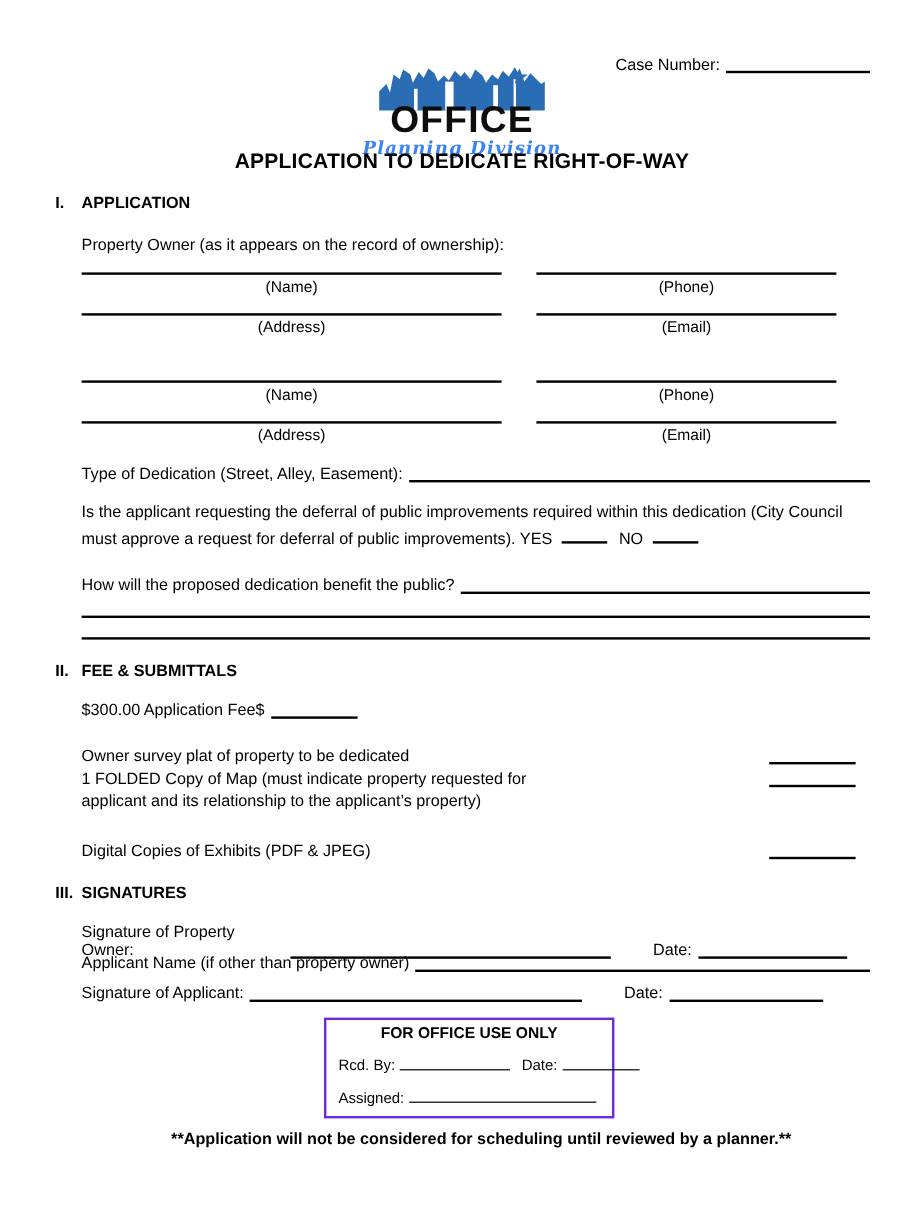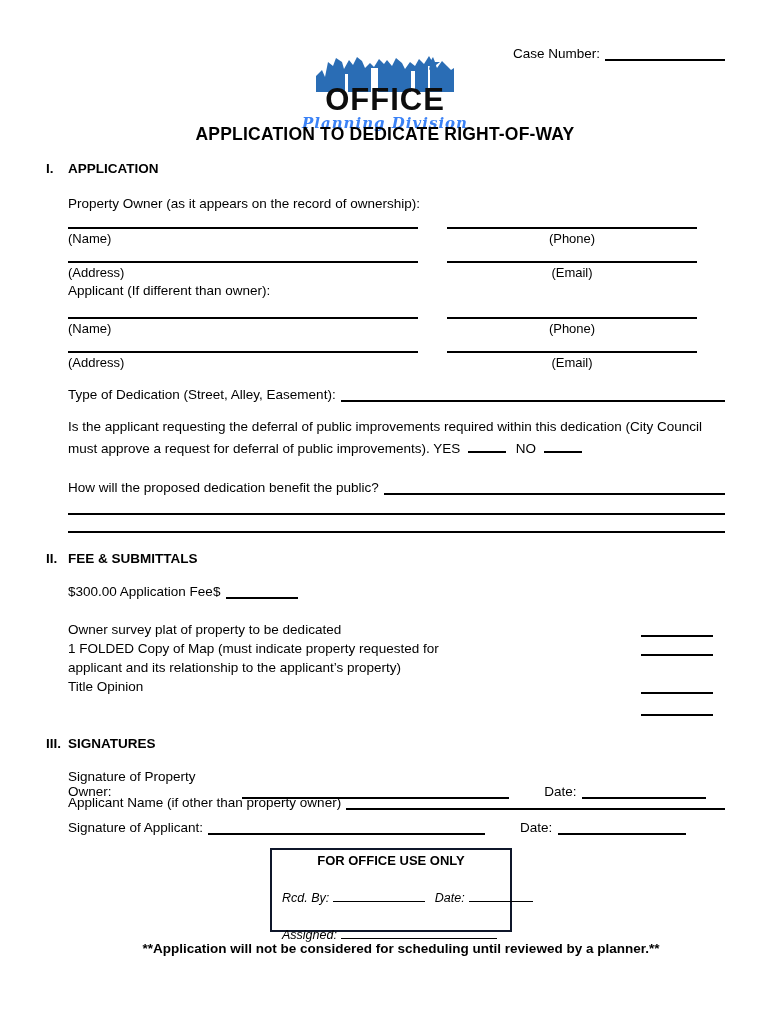--- a/index.html
+++ b/index.html
@@ -31,43 +31,43 @@
 
   
   .sec-head { position:absolute; left:46px; display:flex; font-weight:bold; font-size:13.5px; }
   .sec-num { min-width:22px; }
 
   
   .pairline { display:flex; }
   .pairline .cl { width:350px; border-top:2px solid #000; }
   .pairline .cr { width:250px; margin-left:29px; border-top:2px solid #000; }
   .pairlabel { display:flex; font-size:13px; }
-  .pairlabel .cl { width:350px; text-align:left; border:none; }
+  .pairlabel .cl { width:350px; text-align:center; border:none; }
   .pairlabel .cr { width:250px; margin-left:29px; text-align:center; border:none; }
 
   .fullline { border-top:2px solid #000; }
 
   .para { line-height:22px; }
   .para .blank { width:38px; margin:0 6px 0 4px; }
 
   
   .feeline { width:72px; margin-right:12px; }
   .push { margin-left:auto; }
   .cur { margin:0 6px 0 0; }
 
   
   .datelbl { margin-left:35px; }
   .w128 { width:128px; margin-left:6px; margin-right:19px; }
   .w277 { width:277px; margin-left:5px; }
 
   
   .office-box { position:absolute; top:848px; left:270px; width:242px; height:84px;
-                border:2px solid #0f172a; box-sizing:border-box; padding:3px 10px 0 10px; font-size:12.5px; }
+                border:2px solid #6d28d9; box-sizing:border-box; padding:3px 10px 0 10px; font-size:12.5px; }
   .office-title { text-align:center; font-weight:bold; font-size:13px; margin-bottom:3px; }
-  .office-row { margin-top:22px; white-space:nowrap;font-style:italic; }
+  .office-row { margin-top:12px; white-space:nowrap; }
   .office-row .blank-thin { margin-left:4px; }
 
   .notice { position:absolute; top:941px; left:16px; width:100%; text-align:center; font-weight:bold; font-size:13.5px; }
   .footer-row { position:absolute; top:959px; left:45px; right:45px; display:flex; justify-content:space-between; font-size:13.5px; }
 </style>
 </head>
 <body>
 
 <div class="page">
 
@@ -109,21 +109,20 @@
 
   <div class="row pairline" style="top:261px">
     <div class="cl"></div>
     <div class="cr"></div>
   </div>
   <div class="row pairlabel" style="top:265px">
     <div class="cl">(Address)</div>
     <div class="cr">(Email)</div>
   </div>
 
-  <div class="row" style="top:283px">Applicant (If different than owner):</div>
 
   <div class="row pairline" style="top:317px">
     <div class="cl"></div>
     <div class="cr"></div>
   </div>
   <div class="row pairlabel" style="top:321px">
     <div class="cl">(Name)</div>
     <div class="cr">(Phone)</div>
   </div>
 
@@ -171,25 +170,22 @@
     <span>Owner survey plat of property to be dedicated</span>
     <span class="line feeline push"></span>
   </div>
   <div class="row flexrow" style="top:641px">
     <span>1 FOLDED Copy of Map (must indicate property requested for</span>
     <span class="line feeline push"></span>
   </div>
   <div class="row flexrow" style="top:660px">
     <span>applicant and its relationship to the applicant’s property)</span>
   </div>
-  <div class="row flexrow" style="top:679px">
-    <span>Title Opinion</span>
-    <span class="line feeline push"></span>
-  </div>
   <div class="row flexrow" style="top:701px">
+    <span>Digital Copies of Exhibits (PDF &amp; JPEG)</span>
     <span class="line feeline push"></span>
   </div>
 
   <div class="sec-head" style="top:736px">
     <span class="sec-num">III.</span>
     <span>SIGNATURES</span>
   </div>
 
   <div class="row flexrow" style="top:769px">
     <span>Signature of Property Owner:</span>

